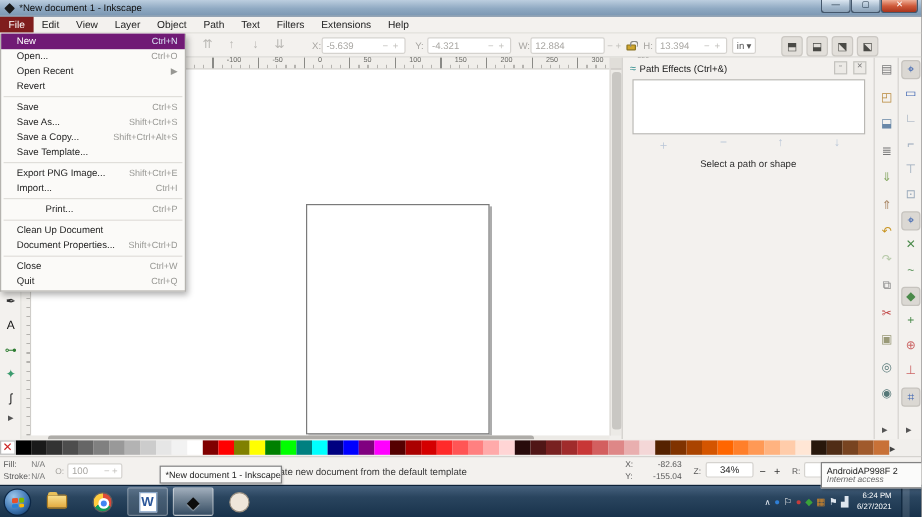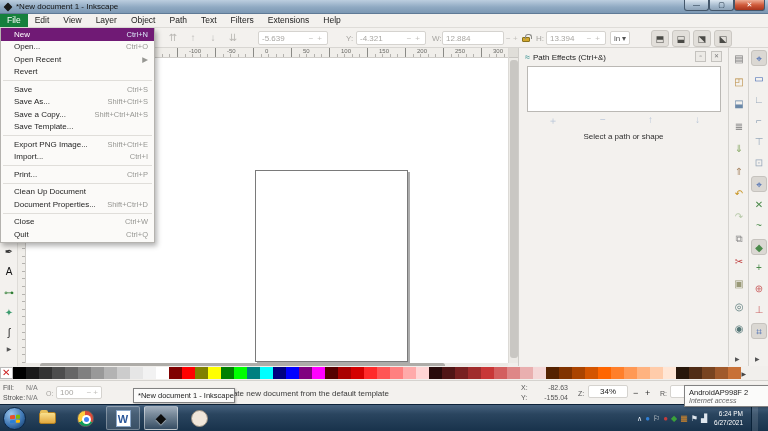--- a/index.html
+++ b/index.html
@@ -14,21 +14,21 @@
   .app-logo{width:8px;height:8px;background:#1a1a1a;transform:rotate(45deg) scale(.8);border-radius:1px}
   .win-btns{position:absolute;right:3px;top:0;display:flex}
   .win-btn{width:25px;height:11px;border:1px solid #44576b;border-top:none;border-radius:0 0 3px 3px;
     background:linear-gradient(#dbe6f0,#a3b8cc 60%,#8da3b8);font-size:7px;line-height:10px;text-align:center;color:#16293c}
   .win-btn.close{width:31px;background:linear-gradient(#efae96,#cf5a3a 50%,#a8341c);color:#fff}
 
   
   .menubar{left:0;top:14px;width:768px;height:14px;background:#f3f1ee;border-bottom:1px solid #dedcd8;
     display:flex;align-items:stretch;font-size:8.5px}
   .menu-item{padding:1px 7px 0;color:#222}
-  .menu-item.active{background:#15803d;color:#fff}
+  .menu-item.active{background:#7f1d1d;color:#fff}
 
   
   .toolbar{left:0;top:28px;width:768px;height:20px;background:#f3f1ee;border-bottom:1px solid #d8d6d2}
   .tb-ic{position:absolute;top:2px;width:16px;height:16px;text-align:center;font-size:10px;line-height:16px;color:#b9b7b3}
   .tb-lbl{position:absolute;top:6px;font-size:8px;color:#a6a4a0}
   .field{position:absolute;top:3px;height:14px;background:#fff;border:1px solid #d5d3cf;border-radius:2px;
     display:flex;align-items:center;font-size:8px;color:#a8a6a2;padding:0 3px}
   .field .val{flex:1}
   .field .sp{color:#c2c0bc;padding:0 2px;font-size:8px}
   .units{justify-content:space-between;color:#555}
@@ -160,21 +160,21 @@
       <div class="menu-item">Object</div>
       <div class="menu-item">Path</div>
       <div class="menu-item">Text</div>
       <div class="menu-item">Filters</div>
       <div class="menu-item">Extensions</div>
       <div class="menu-item">Help</div>
     </div>
 
   <div class="abs toolbar">
     <span class="tb-lbl" style="left:260px">X:</span>
-    <div class="field" style="left:258px;width:70px">
+    <div class="field" style="left:268px;width:70px">
       <span class="val">-5.639</span>
       <span class="sp">−</span>
       <span class="sp">+</span>
     </div>
     <span class="tb-lbl" style="left:346px">Y:</span>
     <div class="field" style="left:356px;width:70px">
       <span class="val">-4.321</span>
       <span class="sp">−</span>
       <span class="sp">+</span>
     </div>
@@ -415,21 +415,21 @@
       <div class="fm-row">
         <div class="fm-label" style="display: inline;">Export PNG Image...</div>
         <div class="fm-shortcut">Shift+Ctrl+E</div>
       </div>
       <div class="fm-row">
         <div class="fm-label" style="display: inline;">Import...</div>
         <div class="fm-shortcut">Ctrl+I</div>
       </div>
       <div class="fm-sep"></div>
       <div class="fm-row">
-        <div class="fm-label" style="display: inline;">Print...</div>
+        <div class="fm-label" style="display: inline; margin-left: 24px;">Print...</div>
         <div class="fm-shortcut">Ctrl+P</div>
       </div>
       <div class="fm-sep"></div>
       <div class="fm-row">
         <div class="fm-label" style="display: inline;">Clean Up Document</div>
         <div class="fm-shortcut"></div>
       </div>
       <div class="fm-row">
         <div class="fm-label" style="display: inline;">Document Properties...</div>
         <div class="fm-shortcut">Shift+Ctrl+D</div>

